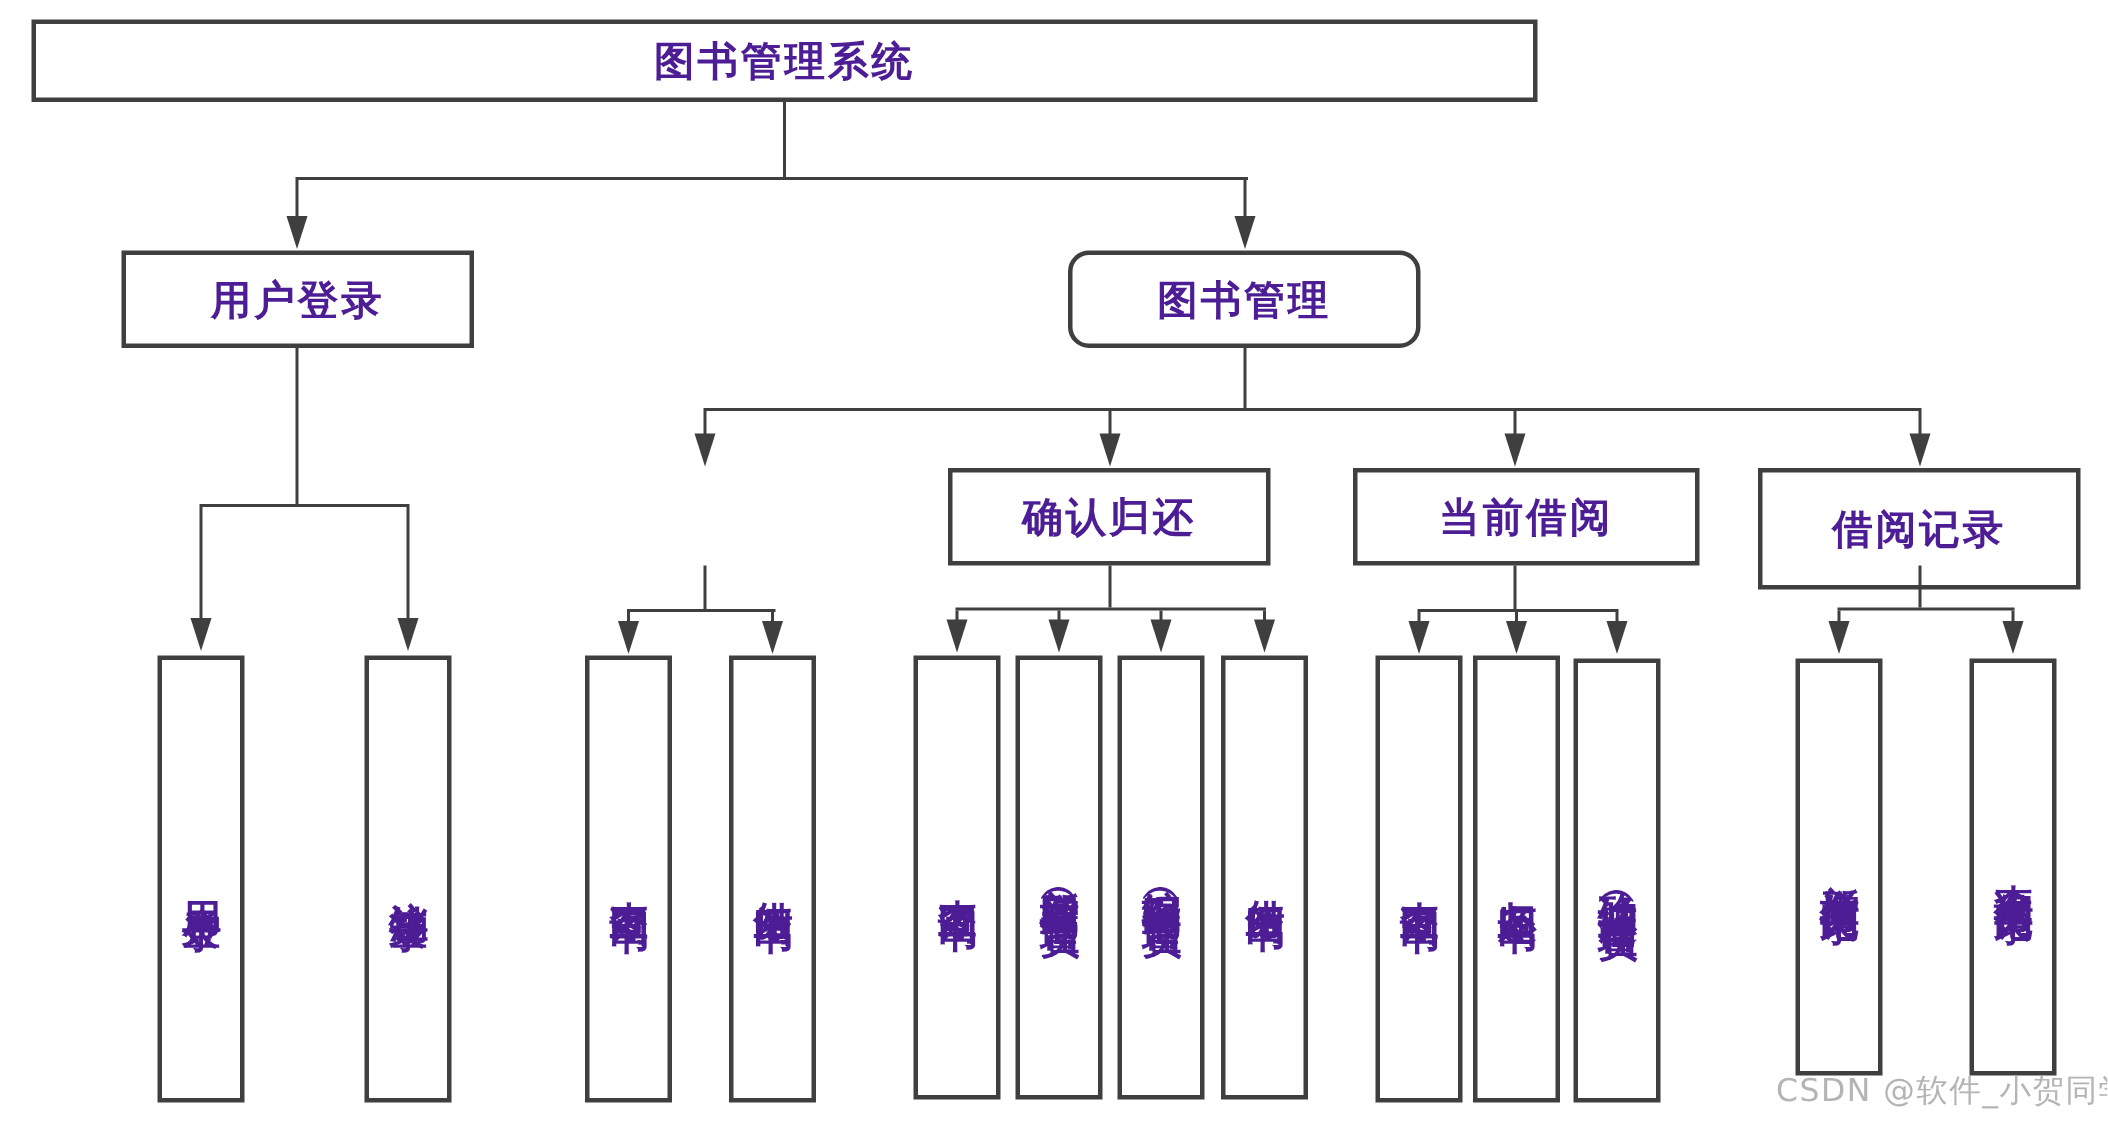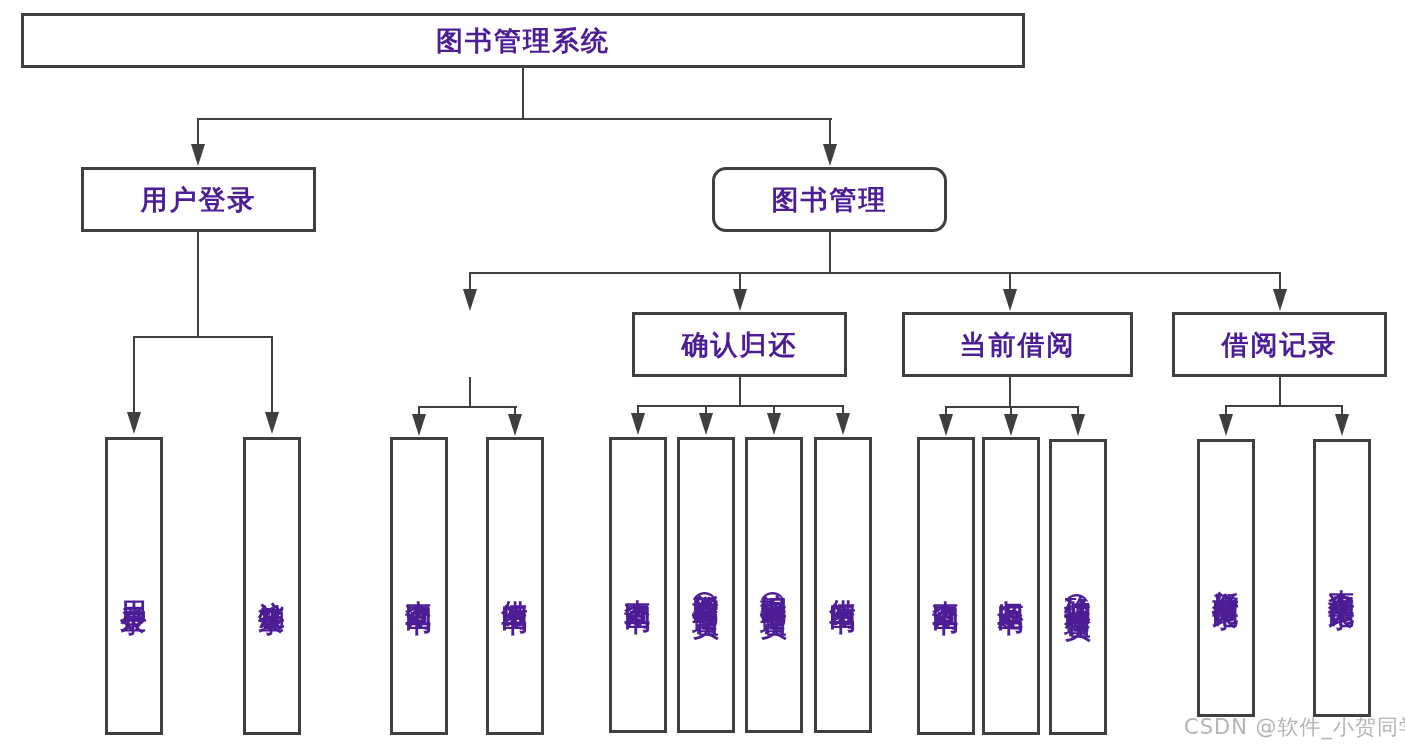--- a/index.html
+++ b/index.html
@@ -87,21 +87,21 @@
 
 
   <div class="node" style="left:632px; top:312px; width:215px; height:65px;">
     <span class="lbl">确认归还</span>
   </div>
 
   <div class="node" style="left:902px; top:312px; width:231px; height:65px;">
     <span class="lbl">当前借阅</span>
   </div>
 
-  <div class="node" style="left:1172px; top:312px; width:215px; height:65px;">
+  <div class="node" style="left:1172px; top:312px; width:215px; height:81px;">
     <span class="lbl">借阅记录</span>
   </div>
 
   <div class="node v" style="left:105px; top:437px; width:58px; height:298px;">
     <span class="lbl">用户登录</span>
   </div>
   <div class="node v" style="left:243px; top:437px; width:58px; height:298px;">
     <span class="lbl">注销登录</span>
   </div>
 

